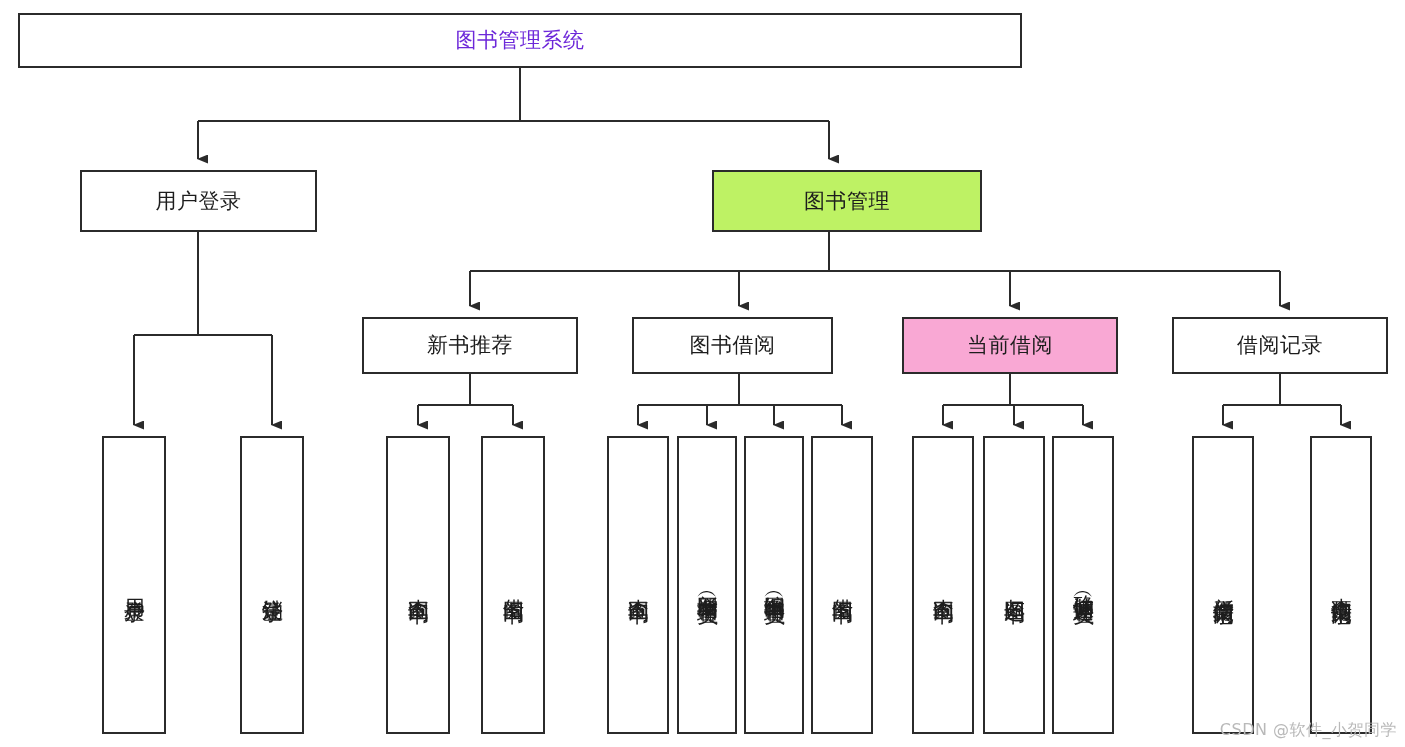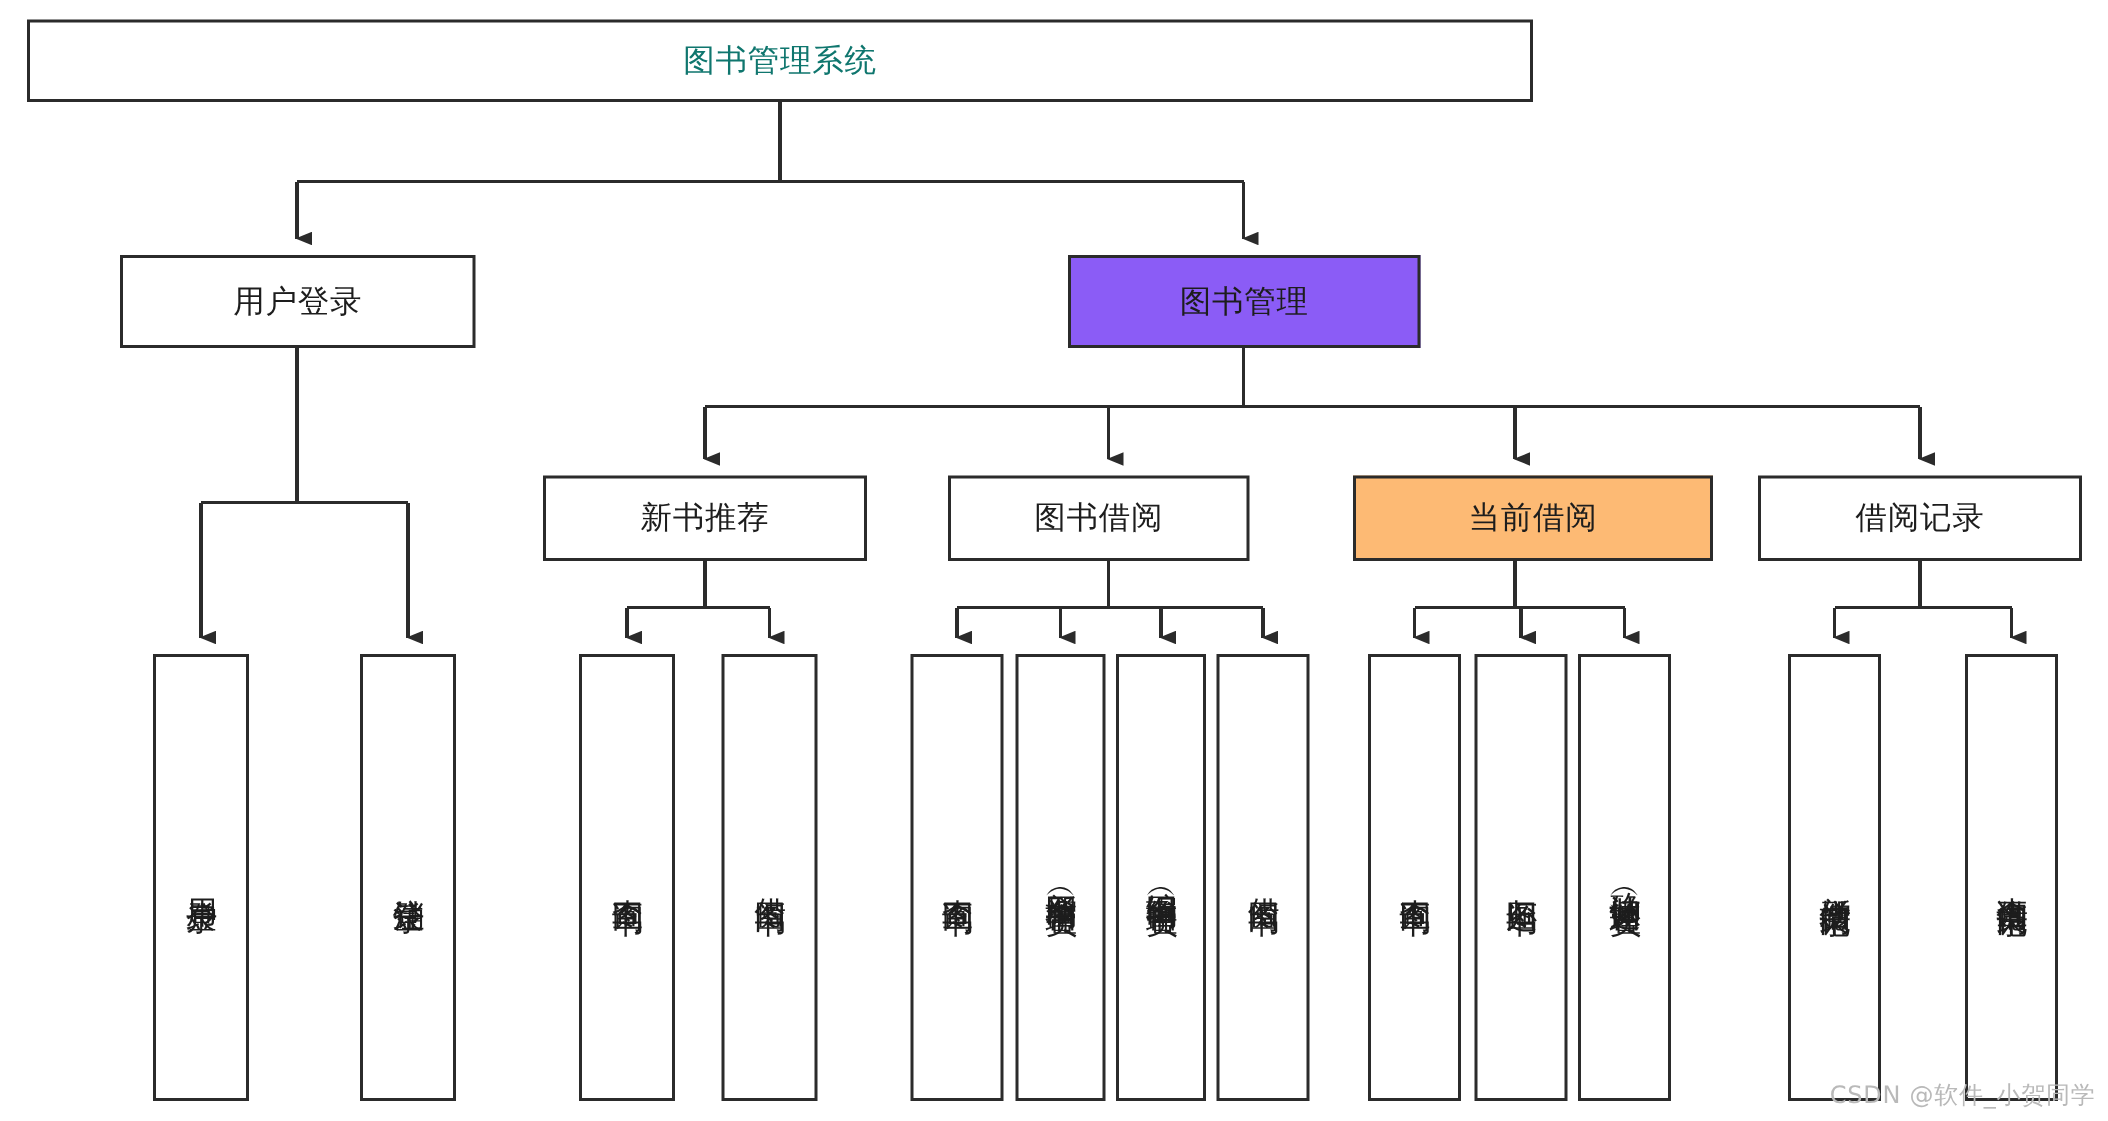--- a/index.html
+++ b/index.html
@@ -107,35 +107,35 @@
         <line x1="1083" y1="405" x2="1083" y2="425" stroke="#2b2b2b" stroke-width="2.4" shape-rendering="crispEdges" marker-end="url(#arrowhead)"></line>
         <line x1="1280" y1="374" x2="1280" y2="405" stroke="#2b2b2b" stroke-width="2.4" shape-rendering="crispEdges"></line>
         <line x1="1223" y1="405" x2="1341" y2="405" stroke="#2b2b2b" stroke-width="2.4" shape-rendering="crispEdges"></line>
         <line x1="1223" y1="405" x2="1223" y2="425" stroke="#2b2b2b" stroke-width="2.4" shape-rendering="crispEdges" marker-end="url(#arrowhead)"></line>
         <line x1="1341" y1="405" x2="1341" y2="425" stroke="#2b2b2b" stroke-width="2.4" shape-rendering="crispEdges" marker-end="url(#arrowhead)"></line>
       </g>
   </svg>
 
   <div id="nodes-layer">
       <div class="node-box horizontal" style="left: 18px; top: 13px; width: 1004px; height: 55px; border-color: rgb(43, 43, 43); background: rgb(255, 255, 255);">
-        <span class="node-label" style="color: #0f766e;">图书管理系统</span>
+        <span class="node-label" style="color: #6d28d9;">图书管理系统</span>
       </div>
       <div class="node-box horizontal" style="left: 80px; top: 170px; width: 237px; height: 62px; border-color: rgb(43, 43, 43); background: rgb(255, 255, 255);">
         <span class="node-label" style="color: rgb(29, 29, 29);">用户登录</span>
       </div>
-      <div class="node-box horizontal" style="left: 712px; top: 170px; width: 235px; height: 62px; border-color: rgb(43, 43, 43); background: #8b5cf6;">
+      <div class="node-box horizontal" style="left: 712px; top: 170px; width: 270px; height: 62px; border-color: rgb(43, 43, 43); background: #bef264;">
         <span class="node-label" style="color: rgb(29, 29, 29);">图书管理</span>
       </div>
       <div class="node-box horizontal" style="left: 362px; top: 317px; width: 216px; height: 57px; border-color: rgb(43, 43, 43); background: rgb(255, 255, 255);">
         <span class="node-label" style="color: rgb(29, 29, 29); text-align: right;">新书推荐</span>
       </div>
       <div class="node-box horizontal" style="left: 632px; top: 317px; width: 201px; height: 57px; border-color: rgb(43, 43, 43); background: rgb(255, 255, 255);">
         <span class="node-label" style="color: rgb(29, 29, 29);">图书借阅</span>
       </div>
-      <div class="node-box horizontal" style="left: 902px; top: 317px; width: 240px; height: 57px; border-color: rgb(43, 43, 43); background: #fdba74;">
+      <div class="node-box horizontal" style="left: 902px; top: 317px; width: 216px; height: 57px; border-color: rgb(43, 43, 43); background: #f9a8d4;">
         <span class="node-label" style="color: rgb(29, 29, 29);">当前借阅</span>
       </div>
       <div class="node-box horizontal" style="left: 1172px; top: 317px; width: 216px; height: 57px; border-color: rgb(43, 43, 43); background: rgb(255, 255, 255);">
         <span class="node-label" style="color: rgb(29, 29, 29);">借阅记录</span>
       </div>
       <div class="node-box vertical" style="left: 102px; top: 436px; width: 64px; height: 298px; border-color: rgb(43, 43, 43); background: rgb(255, 255, 255);">
         <span class="node-label" style="color: rgb(29, 29, 29);">用户登录</span>
       </div>
       <div class="node-box vertical" style="left: 240px; top: 436px; width: 64px; height: 298px; border-color: rgb(43, 43, 43); background: rgb(255, 255, 255);">
         <span class="node-label" style="color: rgb(29, 29, 29);">注销登录</span>

